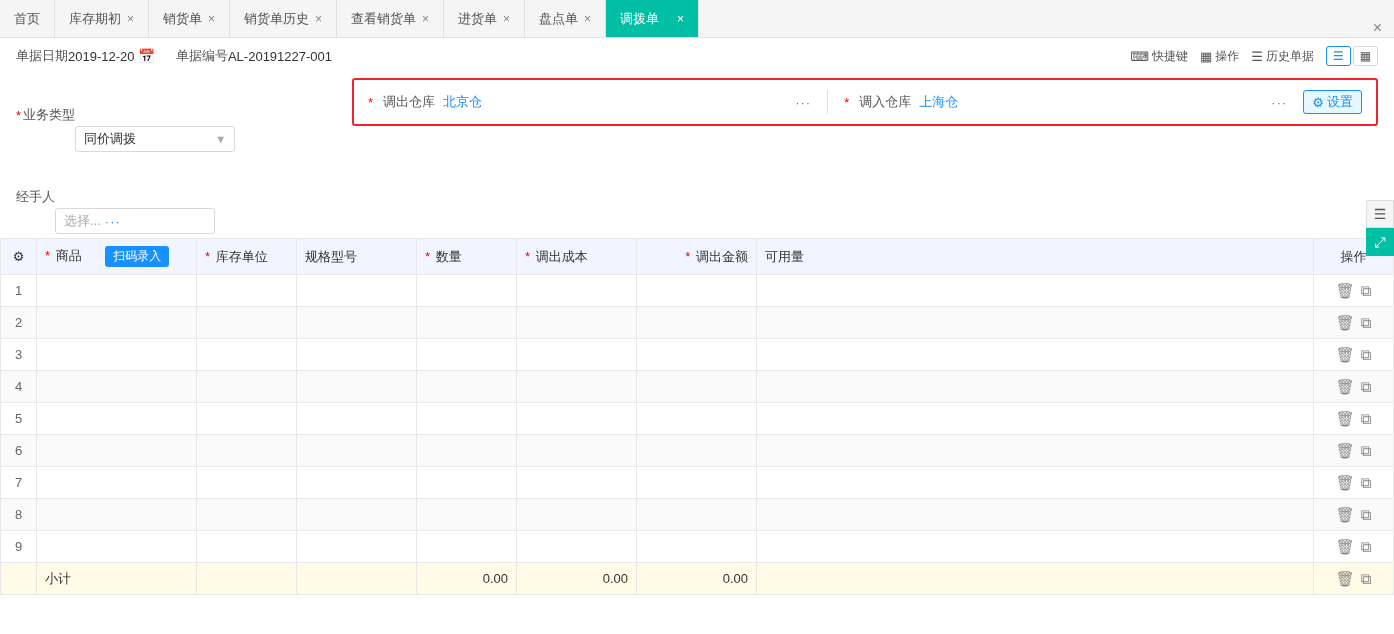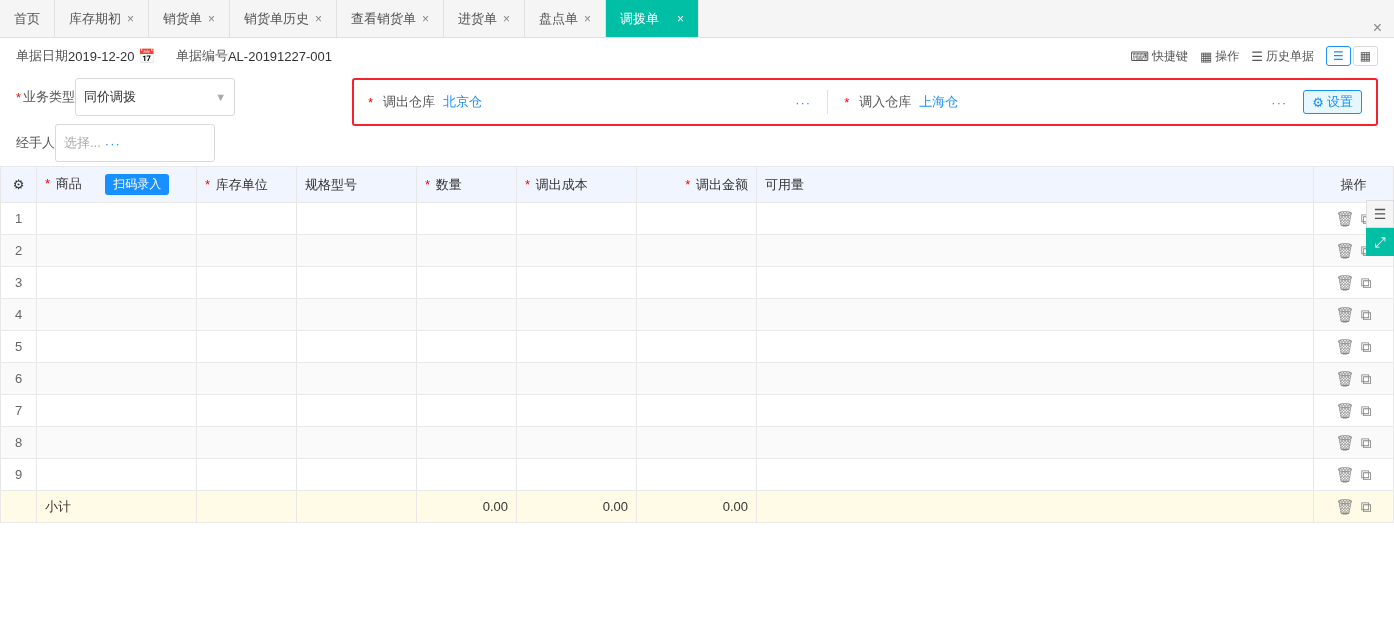--- a/index.html
+++ b/index.html
@@ -59,25 +59,26 @@
       color: #333;
     }
     .date-value {
       display: flex; align-items: center; gap: 4px;
     }
     .calendar-icon { color: #1890ff; cursor: pointer; font-size: 14px; }
     .select-box {
       display: flex; align-items: center;
       border: 1px solid #d9d9d9;
       border-radius: 3px;
-      padding: 9px 8px;
+      padding: 3px 8px;
       min-width: 140px;
       background: #fff;
       cursor: pointer;
       gap: 4px;
+      margin-top: 48px;
     }
     .select-arrow { color: #aaa; font-size: 11px; margin-left: auto; }
     .more-btn {
       color: #1890ff;
       cursor: pointer;
       font-size: 13px;
       letter-spacing: 1px;
     }
 
     

